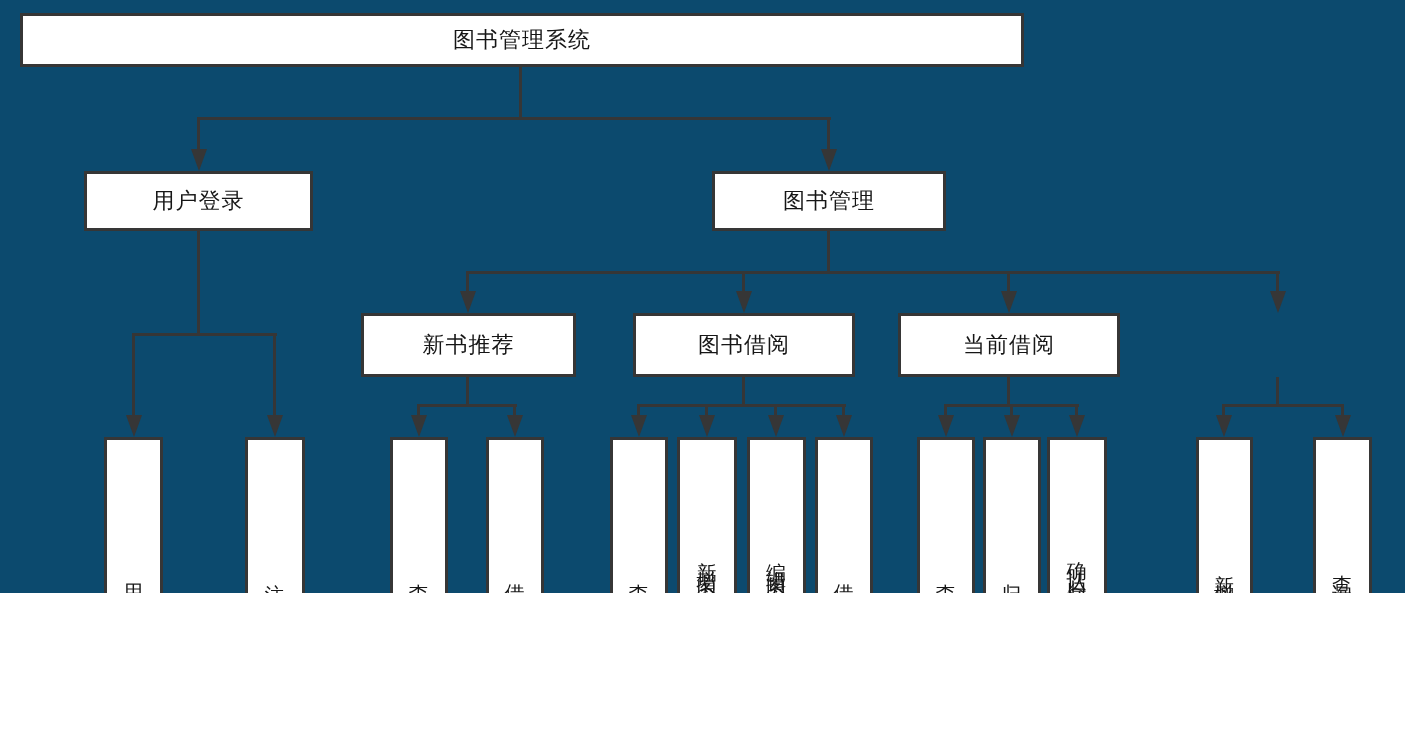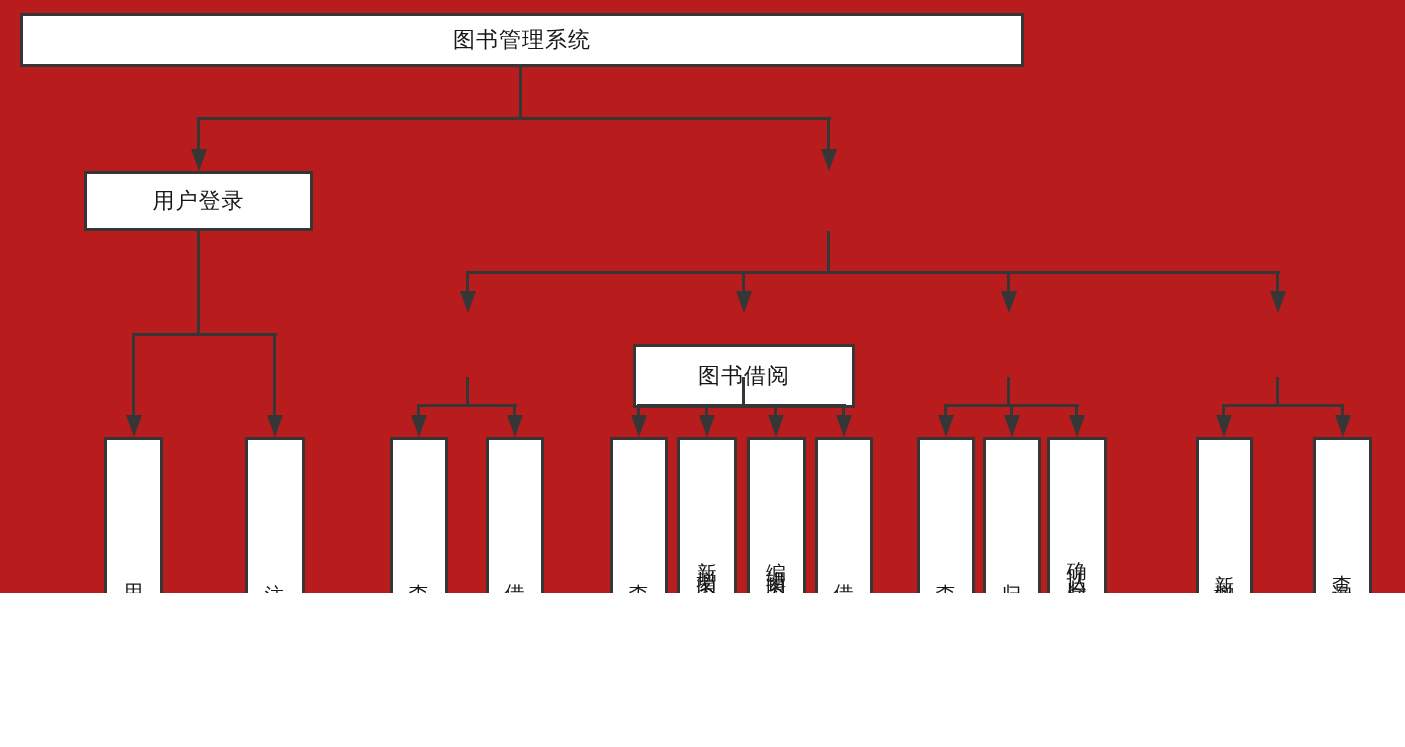--- a/index.html
+++ b/index.html
@@ -1,17 +1,17 @@
 <!DOCTYPE html>
 <html><head>
 <meta charset="utf-8">
 <style>
   html,body{margin:0;padding:0;background:#fff;}
   #stage{
-    position:relative;width:1405px;height:593px;background:#b91c1c;
+    position:relative;width:1405px;height:593px;background:#0c4a6e;
     font-family:"Liberation Sans",sans-serif;overflow:hidden;
   }
   .box{
     position:absolute;box-sizing:border-box;border:3px solid #363636;background:#ffffff;
     display:flex;align-items:center;justify-content:center;color:#161616;
   }
   .hnode{font-size:22px;letter-spacing:1px;}
   .vtext{
     writing-mode:vertical-rl;text-orientation:mixed;
     font-size:20px;letter-spacing:9px;color:#161616;line-height:1;
@@ -40,41 +40,50 @@
   <div class="vl" style="left:519px;top:67px;height:51px;"></div>
   <div class="hl" style="left:197px;top:117px;width:634px;"></div>
   <div class="vl" style="left:197px;top:117px;height:32px;"></div>
   <div class="arr" style="left:191px;top:149px;"></div>
   <div class="vl" style="left:827px;top:117px;height:32px;"></div>
   <div class="arr" style="left:821px;top:149px;"></div>
 
   <div class="box hnode" style="left:84px;top:171px;width:229px;height:60px;">
     <span>用户登录</span>
   </div>
+  <div class="box hnode" style="left:712px;top:171px;width:234px;height:60px;">
+    <span>图书管理</span>
+  </div>
 
   <div class="vl" style="left:197px;top:231px;height:104px;"></div>
   <div class="hl" style="left:132px;top:333px;width:145px;"></div>
   <div class="vl" style="left:132px;top:333px;height:82px;"></div>
   <div class="arr" style="left:126px;top:415px;"></div>
   <div class="vl" style="left:273px;top:333px;height:82px;"></div>
   <div class="arr" style="left:267px;top:415px;"></div>
 
   <div class="vl" style="left:827px;top:231px;height:42px;"></div>
   <div class="hl" style="left:467px;top:271px;width:813px;"></div>
   <div class="vl" style="left:466px;top:271px;height:22px;"></div>
   <div class="arr" style="left:460px;top:291px;"></div>
   <div class="vl" style="left:742px;top:271px;height:22px;"></div>
   <div class="arr" style="left:736px;top:291px;"></div>
   <div class="vl" style="left:1007px;top:271px;height:22px;"></div>
   <div class="arr" style="left:1001px;top:291px;"></div>
   <div class="vl" style="left:1276px;top:271px;height:22px;"></div>
   <div class="arr" style="left:1270px;top:291px;"></div>
 
-  <div class="box hnode" style="left:633px;top:313px;width:222px;height:64px;margin-top:31px;">
+  <div class="box hnode" style="left:361px;top:313px;width:215px;height:64px;">
+    <span>新书推荐</span>
+  </div>
+  <div class="box hnode" style="left:633px;top:313px;width:222px;height:64px;">
     <span>图书借阅</span>
+  </div>
+  <div class="box hnode" style="left:898px;top:313px;width:222px;height:64px;">
+    <span>当前借阅</span>
   </div>
 
   <div class="vl" style="left:466px;top:377px;height:29px;"></div>
   <div class="hl" style="left:417px;top:404px;width:100px;"></div>
   <div class="vl" style="left:417px;top:404px;height:12px;"></div>
   <div class="arr" style="left:411px;top:415px;"></div>
   <div class="vl" style="left:513px;top:404px;height:12px;"></div>
   <div class="arr" style="left:507px;top:415px;"></div>
 
   <div class="vl" style="left:742px;top:377px;height:29px;"></div>

